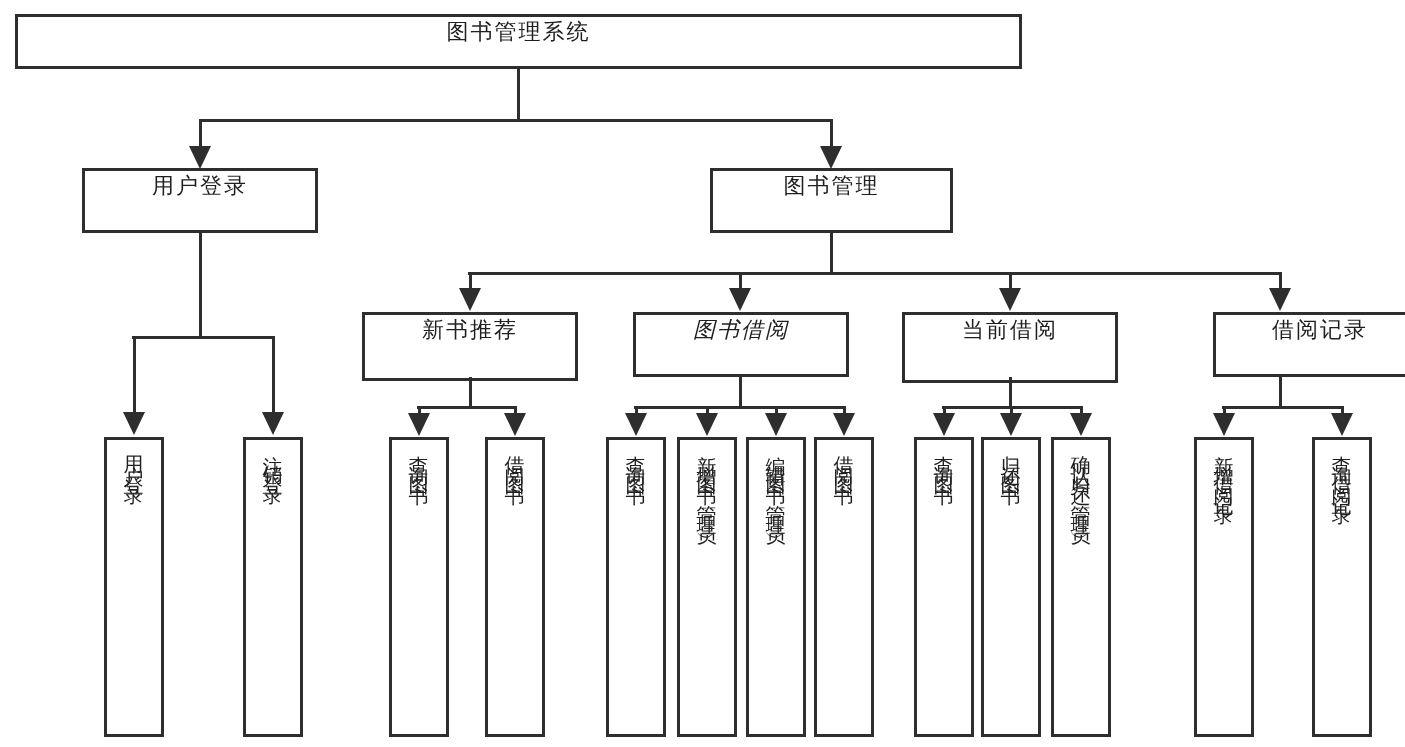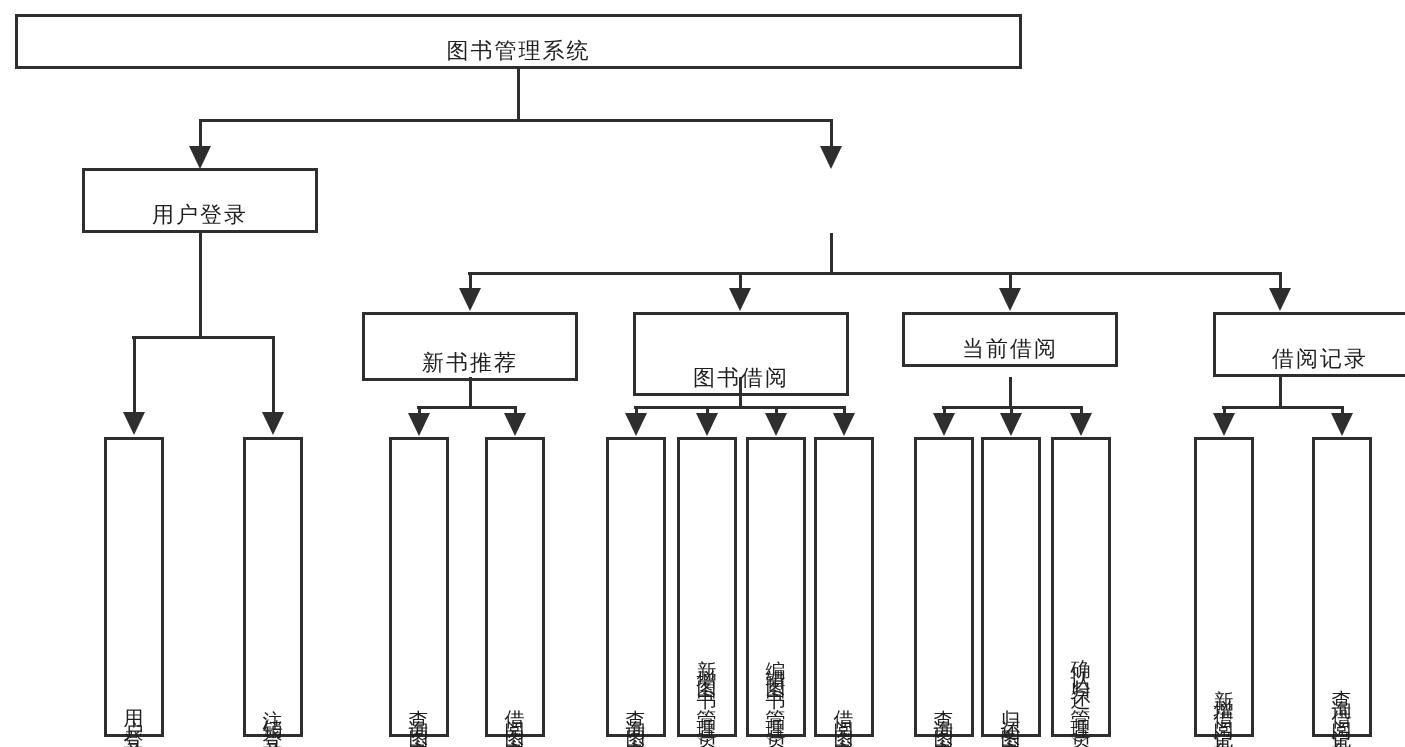--- a/index.html
+++ b/index.html
@@ -1,19 +1,19 @@
 <!DOCTYPE html>
 <html><head>
 <meta charset="utf-8">
 <style>
   html,body{margin:0;padding:0;background:#ffffff;}
   body{font-family:"Liberation Sans","DejaVu Sans",sans-serif;}
   .canvas{position:relative;width:1405px;height:747px;background:#ffffff;overflow:hidden;}
   .box{position:absolute;box-sizing:border-box;border:3px solid #2e2e2e;background:#ffffff;
-       display:flex;align-items:flex-end;justify-content:center;}
+       display:flex;align-items:flex-start;justify-content:center;}
   .lbl{font-size:22px;color:#1f1f1f;letter-spacing:2px;white-space:nowrap;}
   .leaf{width:60px;top:437px;height:300px;}
   .vlbl{writing-mode:vertical-rl;text-orientation:mixed;font-size:20px;color:#1f1f1f;
         letter-spacing:10px;line-height:1;}
   .vline{position:absolute;width:3px;background:#2e2e2e;}
   .hline{position:absolute;height:3px;background:#2e2e2e;}
   .ah{position:absolute;width:0;height:0;border-left:11px solid transparent;
       border-right:11px solid transparent;border-top:23px solid #2e2e2e;}
   .watermark{position:absolute;right:4px;bottom:7px;font-size:19px;color:#9a9a9a;
              letter-spacing:1px;z-index:5;white-space:nowrap;}
@@ -30,20 +30,23 @@
   <div class="vline" style="left:517px;top:69px;height:51px;"></div>
   <div class="hline" style="left:199px;top:119px;width:633px;"></div>
   <div class="vline" style="left:199px;top:119px;height:30px;"></div>
   <div class="ah" style="left:189px;top:146px;"></div>
   <div class="vline" style="left:830px;top:119px;height:30px;"></div>
   <div class="ah" style="left:820px;top:146px;"></div>
 
   <div class="box" style="left:82px;top:168px;width:236px;height:65px;">
     <span class="lbl">用户登录</span>
   </div>
+  <div class="box" style="left:710px;top:168px;width:243px;height:65px;">
+    <span class="lbl">图书管理</span>
+  </div>
 
   <div class="vline" style="left:199px;top:233px;height:104px;"></div>
   <div class="hline" style="left:132px;top:336px;width:143px;"></div>
   <div class="vline" style="left:133px;top:336px;height:78px;"></div>
   <div class="ah" style="left:123px;top:412px;"></div>
   <div class="vline" style="left:272px;top:336px;height:78px;"></div>
   <div class="ah" style="left:262px;top:412px;"></div>
 
   <div class="vline" style="left:830px;top:233px;height:41px;"></div>
   <div class="hline" style="left:468px;top:272px;width:814px;"></div>
@@ -52,24 +55,24 @@
   <div class="vline" style="left:739px;top:272px;height:18px;"></div>
   <div class="ah" style="left:729px;top:288px;"></div>
   <div class="vline" style="left:1009px;top:272px;height:18px;"></div>
   <div class="ah" style="left:999px;top:288px;"></div>
   <div class="vline" style="left:1279px;top:272px;height:18px;"></div>
   <div class="ah" style="left:1269px;top:288px;"></div>
 
   <div class="box" style="left:362px;top:312px;width:216px;height:69px;">
     <span class="lbl">新书推荐</span>
   </div>
-  <div class="box" style="left:633px;top:312px;width:216px;height:84px;">
+  <div class="box" style="left:633px;top:312px;width:216px;height:65px;font-style:italic;">
     <span class="lbl">图书借阅</span>
   </div>
-  <div class="box" style="left:902px;top:312px;width:216px;height:55px;">
+  <div class="box" style="left:902px;top:312px;width:216px;height:71px;">
     <span class="lbl">当前借阅</span>
   </div>
   <div class="box" style="left:1173px;top:312px;width:214px;height:65px;margin-left:40px;">
     <span class="lbl">借阅记录</span>
   </div>
 
   <div class="vline" style="left:469px;top:377px;height:31px;"></div>
   <div class="hline" style="left:417px;top:406px;width:100px;"></div>
   <div class="vline" style="left:418px;top:406px;height:9px;"></div>
   <div class="ah" style="left:408px;top:413px;"></div>

